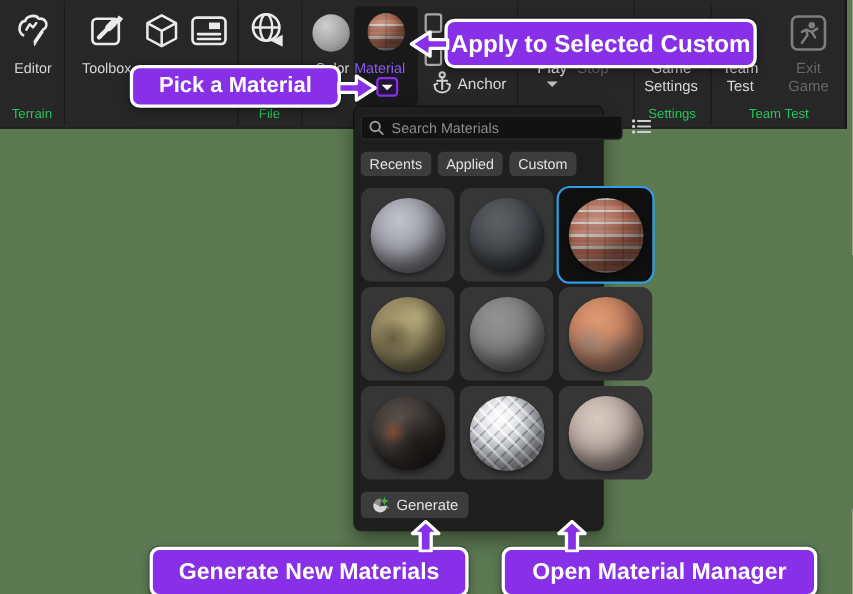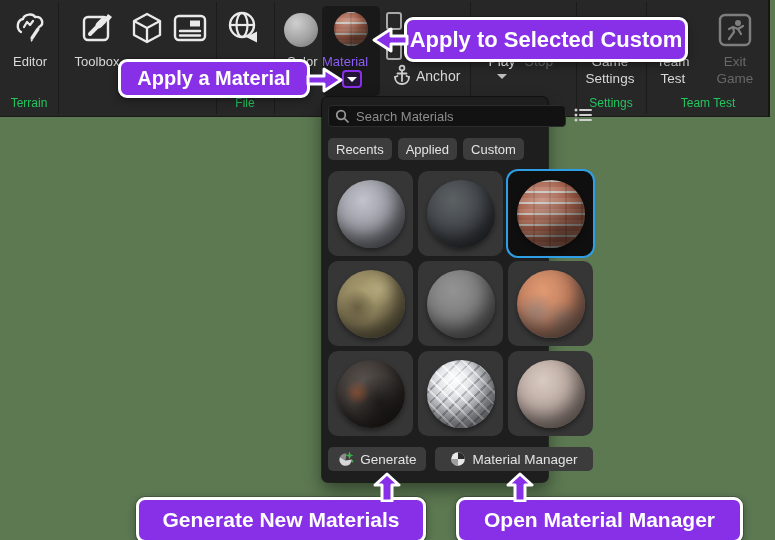--- a/index.html
+++ b/index.html
@@ -250,33 +250,23 @@
       <span>
         <svg width="17" height="17" viewBox="0 0 17 17">
           <path d="M3 6 A6.2 6.2 0 1 0 14.8 8.5 L8.5 9.5 Z" fill="#d6d6d6"></path>
           <path d="M3 6 A6.2 6.2 0 0 1 9.5 2.5 L8.5 9.5 Z" fill="#8d8d8d"></path>
           <polygon points="12.5,0.5 13.6,3.4 16.5,4.5 13.6,5.6 12.5,8.5 11.4,5.6 8.5,4.5 11.4,3.4" fill="#3fb04d"></polygon>
           <polygon points="15.5,8.5 16,9.8 17,10.3 16,10.8 15.5,12 15,10.8 14,10.3 15,9.8" fill="#3fb04d"></polygon>
         </svg>
       </span>
       <span>Generate</span>
     </div>
-    <div class="panel-btn" style="left:113px;width:158px">
-      <span>
-        <svg width="16" height="16" viewBox="0 0 16 16">
-          <circle cx="8" cy="8" r="6.8" fill="#e8e8e8"></circle>
-          <path d="M8 1.2 A6.8 6.8 0 0 1 14.8 8 L8 8 Z" fill="#2b2b2b"></path>
-          <path d="M1.2 8 A6.8 6.8 0 0 0 8 14.8 L8 8 Z" fill="#9d9d9d"></path>
-        </svg>
-      </span>
-      <span>Material Manager</span>
-    </div>
-  </div>
-
-  <div class="callout" style="left:118px;top:59px;width:192px;height:39px;font-size:20px">Apply a Material</div>
+  </div>
+
+  <div class="callout" style="left:118px;top:59px;width:192px;height:39px;font-size:20px">Pick a Material</div>
   <div class="arrow" style="left:306px;top:66px">
     <svg width="38" height="28" viewBox="0 0 38 28">
       <polygon points="2,10 18,10 18,3 35,14 18,25 18,18 2,18" fill="#8730e8" stroke="#ffffff" stroke-width="3" stroke-linejoin="round"></polygon>
     </svg>
   </div>
 
   <div class="callout" style="left:404px;top:17px;width:284px;height:45px;font-size:22px">Apply to Selected Custom</div>
   <div class="arrow" style="left:371px;top:26px">
     <svg width="38" height="28" viewBox="0 0 38 28">
       <polygon points="36,10 20,10 20,3 3,14 20,25 20,18 36,18" fill="#8730e8" stroke="#ffffff" stroke-width="3" stroke-linejoin="round"></polygon>

